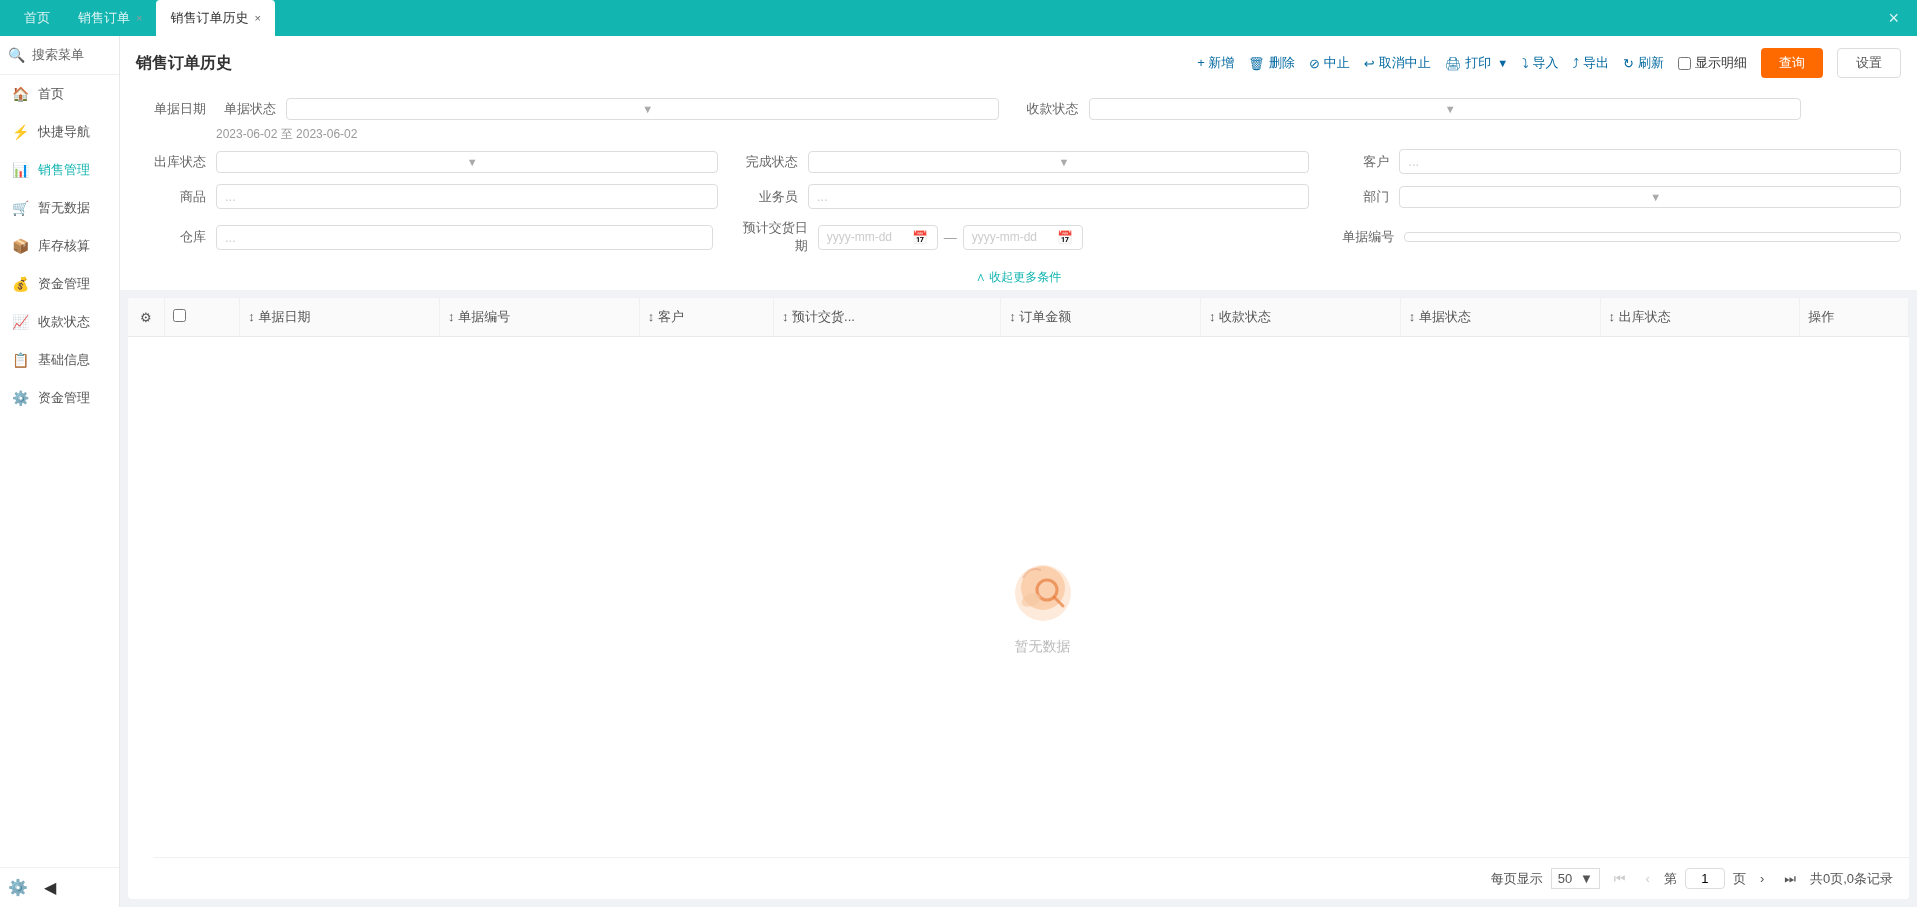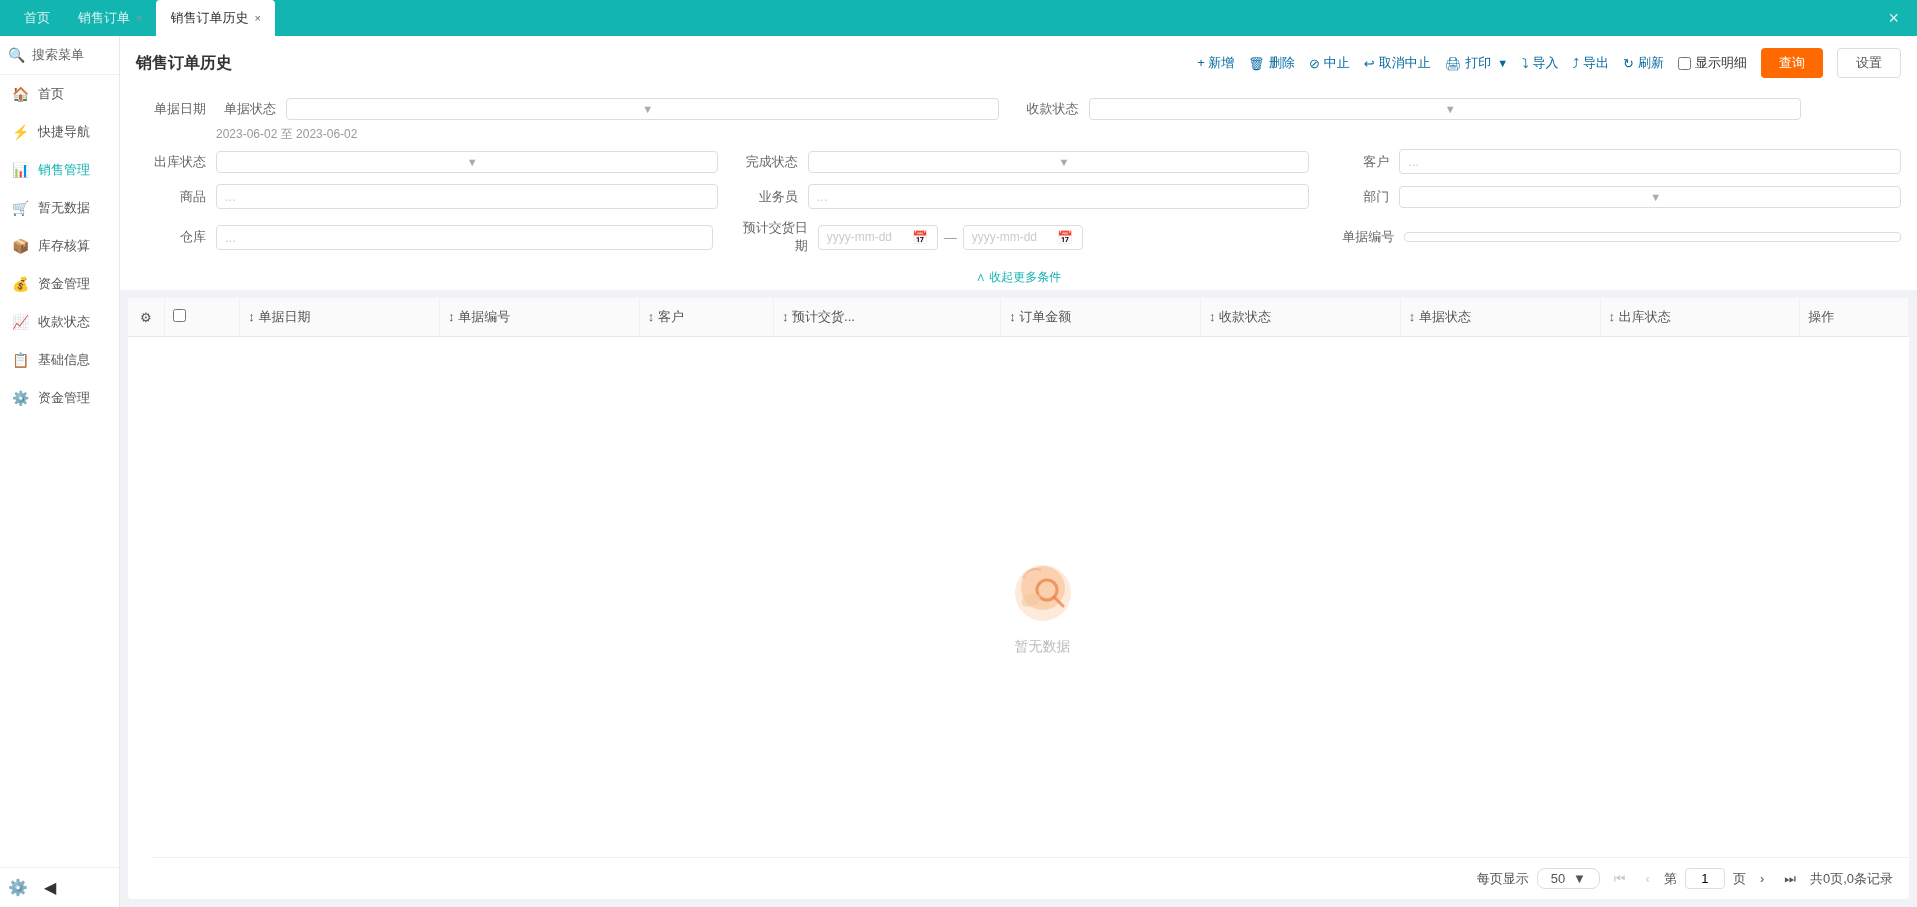--- a/index.html
+++ b/index.html
@@ -59,21 +59,21 @@
     .table-area { flex: 1; background: #fff; margin: 8px; border-radius: 4px; display: flex; flex-direction: column; overflow: hidden; }
     table { width: 100%; border-collapse: collapse; }
     thead tr { background: #fafafa; border-bottom: 1px solid #e8e8e8; }
     th { padding: 10px 8px; text-align: left; font-weight: 500; color: #555; font-size: 13px; white-space: nowrap; border-right: 1px solid #f0f0f0; }
     .checkbox-col { width: 36px; text-align: center; }
     .empty-state { flex: 1; display: flex; flex-direction: column; align-items: center; justify-content: center; padding: 60px 0; margin-left: 48px; }
     .empty-text { color: #bbb; font-size: 14px; }
 
     
     .pagination { padding: 10px 16px; display: flex; align-items: center; justify-content: flex-end; gap: 8px; border-top: 1px solid #f0f0f0; background: #fff; font-size: 13px; color: #555; flex-shrink: 0; margin-left: 25px; }
-    .page-size-val { border: 1px solid #ddd; border-radius: 8px; padding: 2px 13px; cursor: pointer; text-align: center; }
+    .page-size-val { border: 1px solid #ddd; border-radius: 0; padding: 2px 6px; cursor: pointer; text-align: center; }
     .page-nav-btn { padding: 2px 6px; cursor: pointer; color: #555; border: none; background: none; font-size: 13px; }
     .page-nav-btn:disabled { color: #ccc; cursor: default; }
     .page-input { border: 1px solid #ddd; border-radius: 4px; padding: 2px 6px; width: 40px; text-align: center; font-size: 13px; }
 
     
     .empty-svg-wrap { display: flex; align-items: center; justify-content: center; }
   </style>
 </head>
 <body>
 

